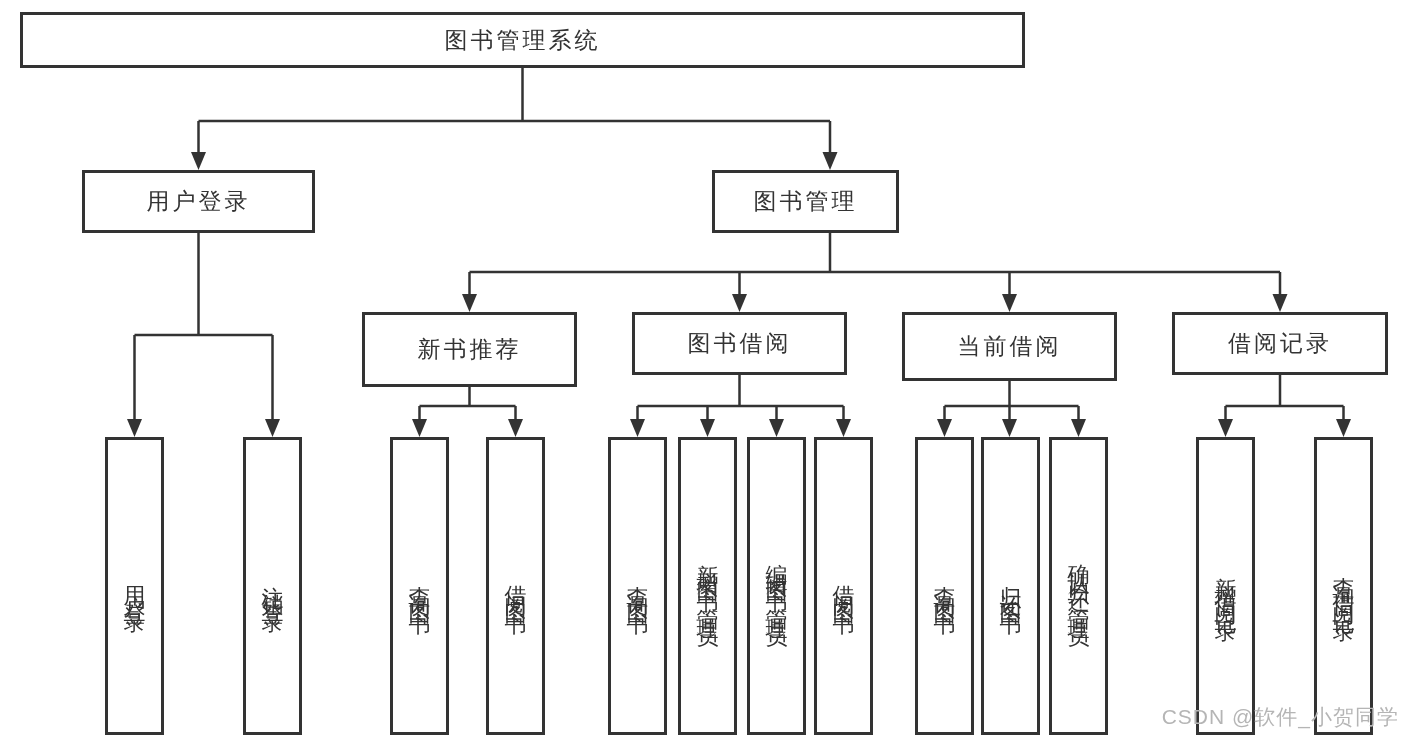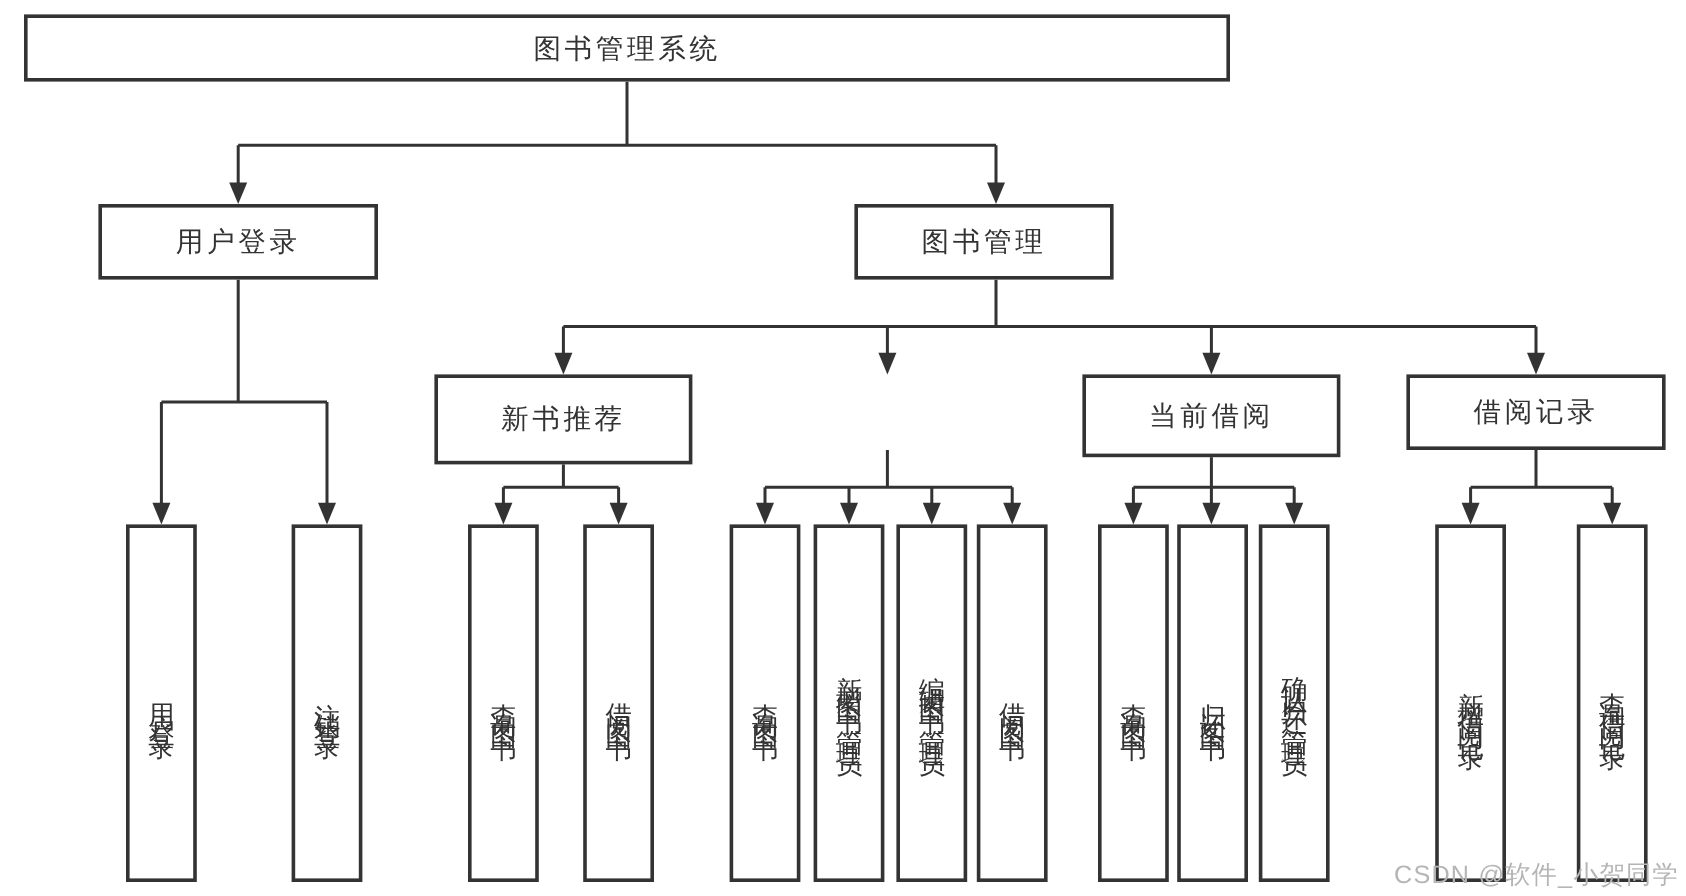--- a/index.html
+++ b/index.html
@@ -8,32 +8,32 @@
   .connectors{position:absolute;left:0;top:0;width:1405px;height:747px;}
   .box{position:absolute;box-sizing:border-box;border:3px solid #333333;background:#ffffff;
        display:flex;align-items:center;justify-content:center;color:#333333;}
   .h{font-size:23px;letter-spacing:3px;white-space:nowrap;}
   .v{width:59px;top:437px;height:298px;}
   .vt{writing-mode:vertical-rl;text-orientation:mixed;font-size:22px;line-height:1.1;
       letter-spacing:9px;color:#333333;}
   
   #root {left:20px;  top:12px;  width:1005px; height:56px;}
   #l2-0 {left:82px;  top:170px; width:233px;  height:63px;}
-  #l2-1 {left:712px; top:170px; width:216px;  height:63px;}
+  #l2-1 {left:712px; top:170px; width:187px;  height:63px;}
   #l3-0 {left:362px; top:312px; width:215px;  height:75px;}
   #l3-1 {left:632px; top:312px; width:215px;  height:63px;}
   #l3-2 {left:902px; top:312px; width:215px;  height:69px;}
   #l3-3 {left:1172px;top:312px; width:216px;  height:63px;}
   #leaf-0 {left:105px;}  #leaf-1 {left:243px;}
   #leaf-2 {left:390px;}  #leaf-3 {left:486px;}
   #leaf-4 {left:608px;}  #leaf-5 {left:678px;}
   #leaf-6 {left:747px;}  #leaf-7 {left:814px;}
   #leaf-8 {left:915px;}  #leaf-9 {left:981px;}  #leaf-10{left:1049px;}
   #leaf-11{left:1196px;} #leaf-12{left:1314px;}
-  .watermark{position:absolute;right:6px;bottom:4px;font-size:21px;letter-spacing:1px;
+  .watermark{position:absolute;right:6px;bottom:16px;font-size:21px;letter-spacing:1px;
              color:#b5b5b5;z-index:5;white-space:nowrap;}
 </style>
 </head>
 <body>
 
 <div class="stage">
 
   <svg class="connectors" viewBox="0 0 1405 747" xmlns="http://www.w3.org/2000/svg">
     <g stroke="#333333" stroke-width="2.5" fill="none">
       <path d="M522.5 68 V121 M198.5 121 H830 M198.5 121 V154 M830 121 V154"></path>
@@ -66,20 +66,21 @@
       <polygon points="1336,419 1351,419 1343.5,437"></polygon>
     </g>
   </svg>
 
   <div class="box h" id="root">图书管理系统</div>
 
   <div class="box h" id="l2-0">用户登录</div>
   <div class="box h" id="l2-1">图书管理</div>
 
   <div class="box h" id="l3-0">新书推荐</div>
+  <div class="box h" id="l3-1">图书借阅</div>
   <div class="box h" id="l3-2">当前借阅</div>
   <div class="box h" id="l3-3">借阅记录</div>
 
   <div class="box v" id="leaf-0">
     <span class="vt">用户登录</span>
     </div>
   <div class="box v" id="leaf-1">
     <span class="vt">注销登录</span>
     </div>
 

